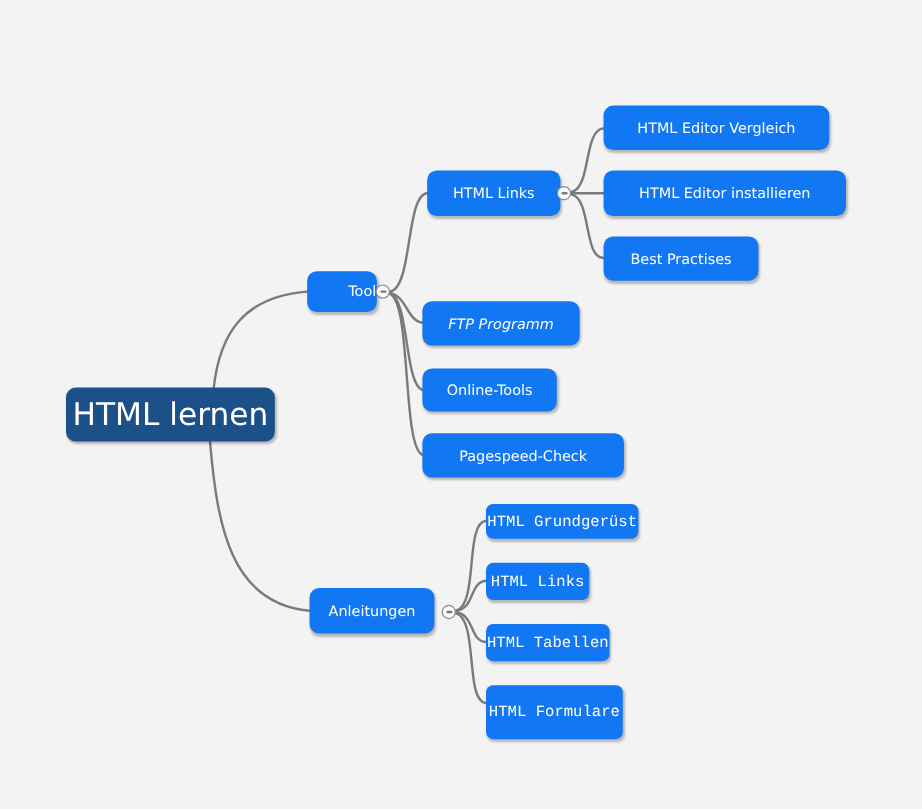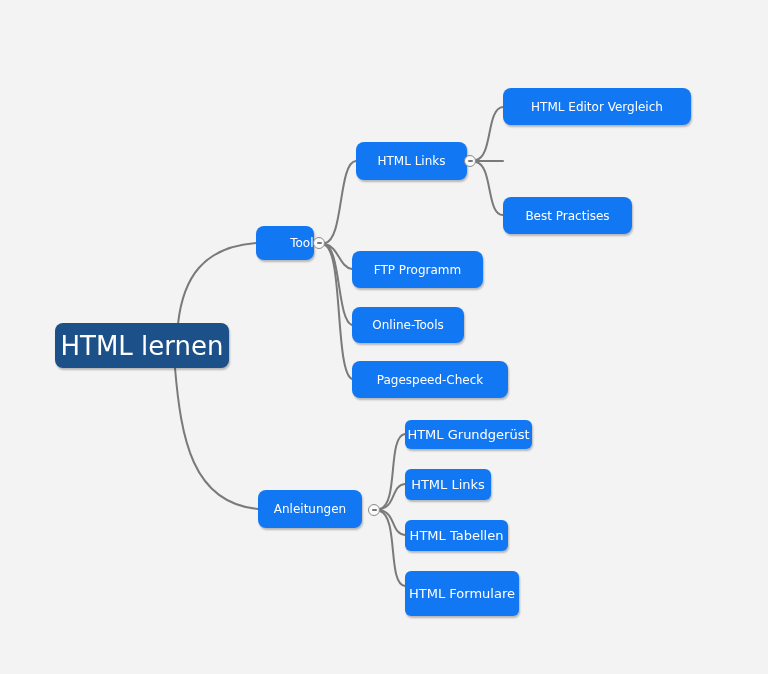--- a/index.html
+++ b/index.html
@@ -47,20 +47,21 @@
     box-sizing:border-box;
   }
   .node.root{
     background:var(--root-color);
     font-size:26px;
     border-radius:8px;
   }
   .node.small{
     font-size:13px;
     border-radius:6px;
+    font-family:Liberation Mono, monospace;
   }
   .toggle{
     position:absolute;
     width:12px;
     height:12px;
     border-radius:50%;
     background:#fafafa;
     border:1px solid #8a8a8a;
     box-sizing:border-box;
     display:flex;
@@ -106,34 +107,37 @@
   </div>
 
   <div class="node" style="left:356px;top:142px;width:111px;height:38px;">
     <span>HTML Links</span>
   </div>
 
   <div class="node" style="left:503px;top:88px;width:188px;height:37px;">
     <span>HTML Editor Vergleich</span>
   </div>
 
+  <div class="node" style="left:503px;top:142px;width:202px;height:38px;">
+    <span>HTML Editor installieren</span>
+  </div>
 
   <div class="node" style="left:503px;top:197px;width:129px;height:37px;">
     <span>Best Practises</span>
   </div>
 
-  <div class="node" style="left:352px;top:251px;width:131px;height:37px;">
+  <div class="node" style="left:352px;top:251px;width:131px;height:37px;font-style:italic;">
     <span>FTP Programm</span>
   </div>
 
   <div class="node" style="left:352px;top:307px;width:112px;height:36px;">
     <span>Online-Tools</span>
   </div>
 
-  <div class="node" style="left:352px;top:361px;width:156px;height:37px;">
+  <div class="node" style="left:352px;top:361px;width:168px;height:37px;">
     <span>Pagespeed-Check</span>
   </div>
 
   <div class="node" style="left:258px;top:490px;width:104px;height:38px;align-items:center;">
     <span>Anleitungen</span>
   </div>
 
   <div class="node small" style="left:405px;top:420px;width:127px;height:29px;">
     <span>HTML Grundgerüst</span>
   </div>

